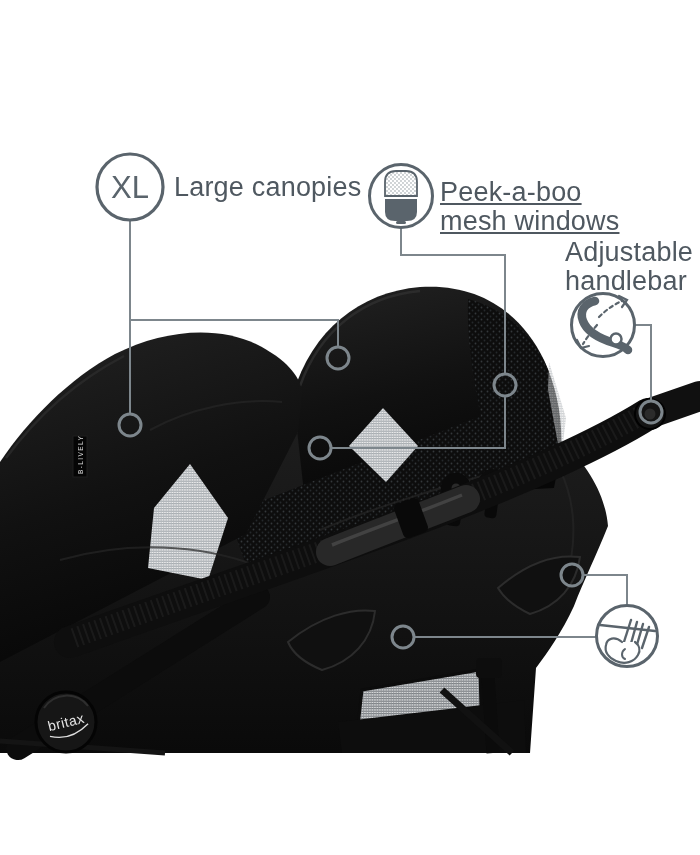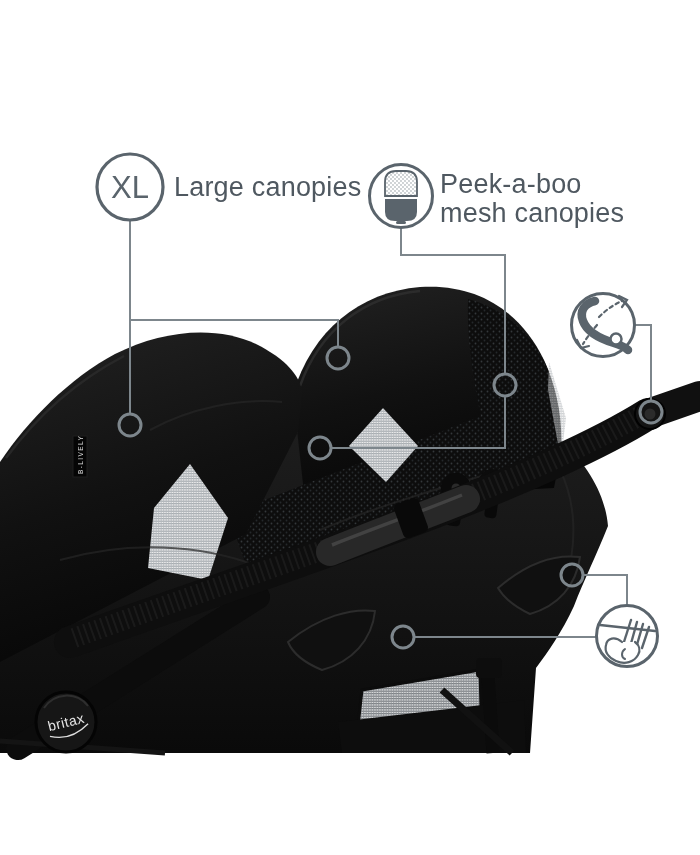--- a/index.html
+++ b/index.html
@@ -184,20 +184,24 @@
       <path d="M643,624 L636,648" stroke-width="2.4"></path>
       <path d="M649,627 L642,648" stroke-width="2.4"></path>
       <path d="M622,642 C615,636 607,638 606,645 C604,652 609,658 616,661 C625,665 634,662 638,655 C641,650 639,645 635,642" fill="#ffffff" stroke-width="2.2"></path>
       <path d="M625,649 C621,652 621,657 625,659" stroke-width="2"></path>
     </g>
   </g>
 </svg>
 
 <div class="label single" style="left:174px;top:173px;">Large canopies</div>
 
-<div class="label" style="left:440px;top:170px;">
+<div class="label" style="left:440px;top:178px;text-decoration:underline;">
   <span>Peek-a-boo</span>
-  <span>mesh canopies</span>
+  <span>mesh windows</span>
 </div>
 
-
-
+<div class="label" style="left:565px;top:238px;">
+  <span>Adjustable</span>
+  <span>handlebar</span>
 </div>
 
+
+</div>
+
 </body></html>

